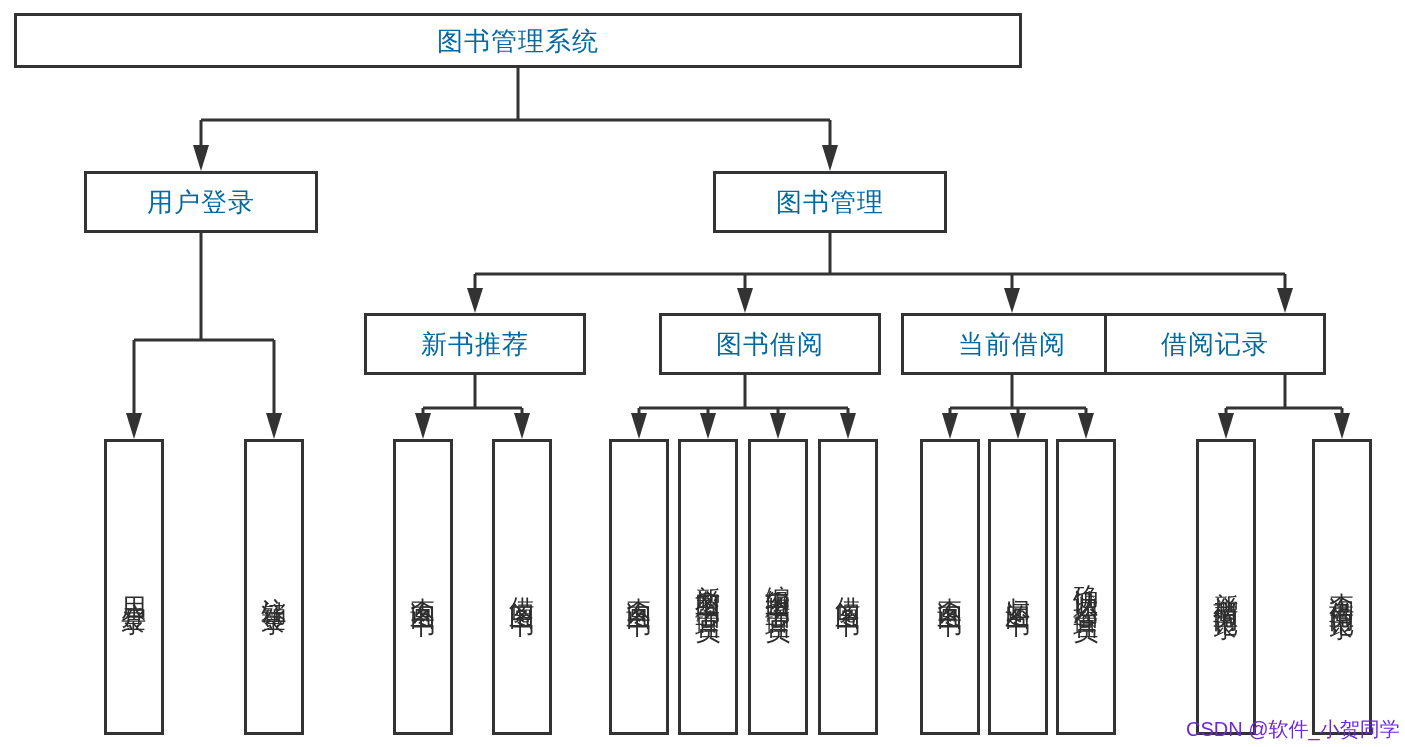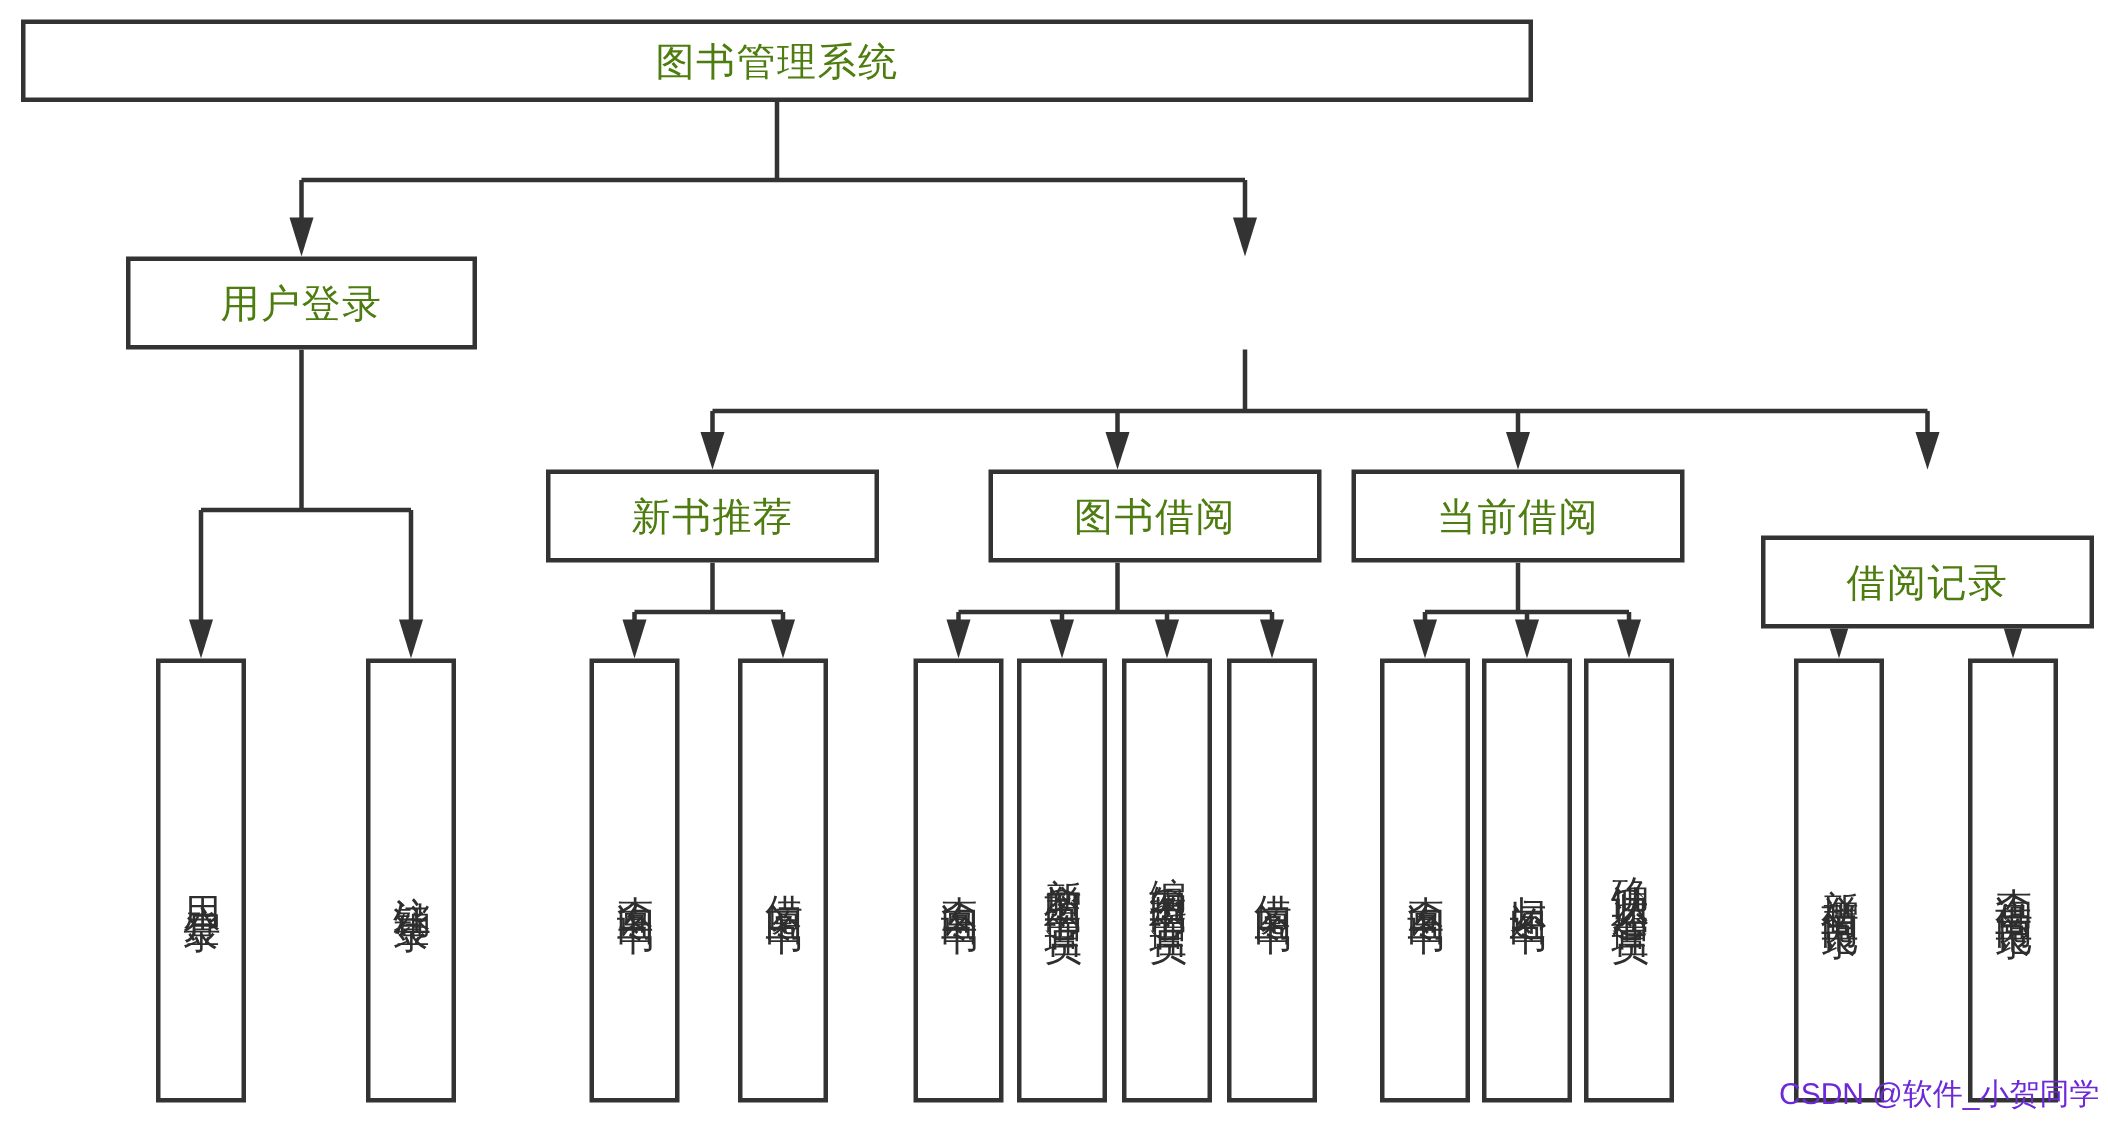--- a/index.html
+++ b/index.html
@@ -27,21 +27,21 @@
     background: #ffffff;
     border: 3px solid #333333;
     display: flex;
     align-items: center;
     justify-content: center;
     z-index: 1;
   }
   .hlbl {
     font-size: 26px;
     letter-spacing: 1px;
-    color: #4d7c0f;
+    color: #0369a1;
     white-space: nowrap;
     line-height: 1;
   }
   .vlbl {
     writing-mode: vertical-rl;
     text-orientation: mixed;
     font-size: 25px;
     letter-spacing: 5px;
     line-height: 1.05;
     color: #2e2e2e;
@@ -116,31 +116,34 @@
     </g>
   </svg>
 
   <div class="node" style="left:14px; top:13px; width:1008px; height:55px;">
     <span class="hlbl">图书管理系统</span>
   </div>
 
   <div class="node l2" style="left:84px;">
     <span class="hlbl">用户登录</span>
   </div>
+  <div class="node l2" style="left:713px;">
+    <span class="hlbl">图书管理</span>
+  </div>
 
   <div class="node l3" style="left:364px;">
     <span class="hlbl">新书推荐</span>
   </div>
   <div class="node l3" style="left:634px;margin-left:25px;">
     <span class="hlbl">图书借阅</span>
   </div>
   <div class="node l3" style="left:901px;justify-content:center;">
     <span class="hlbl">当前借阅</span>
   </div>
-  <div class="node l3" style="left:1174px;margin-top:44px;">
+  <div class="node l3" style="left:1104px;">
     <span class="hlbl">借阅记录</span>
   </div>
 
   <div class="node leaf" style="left:104px;">
     <span class="vlbl">用户登录</span>
   </div>
   <div class="node leaf" style="left:244px;">
     <span class="vlbl">注销登录</span>
   </div>
 

